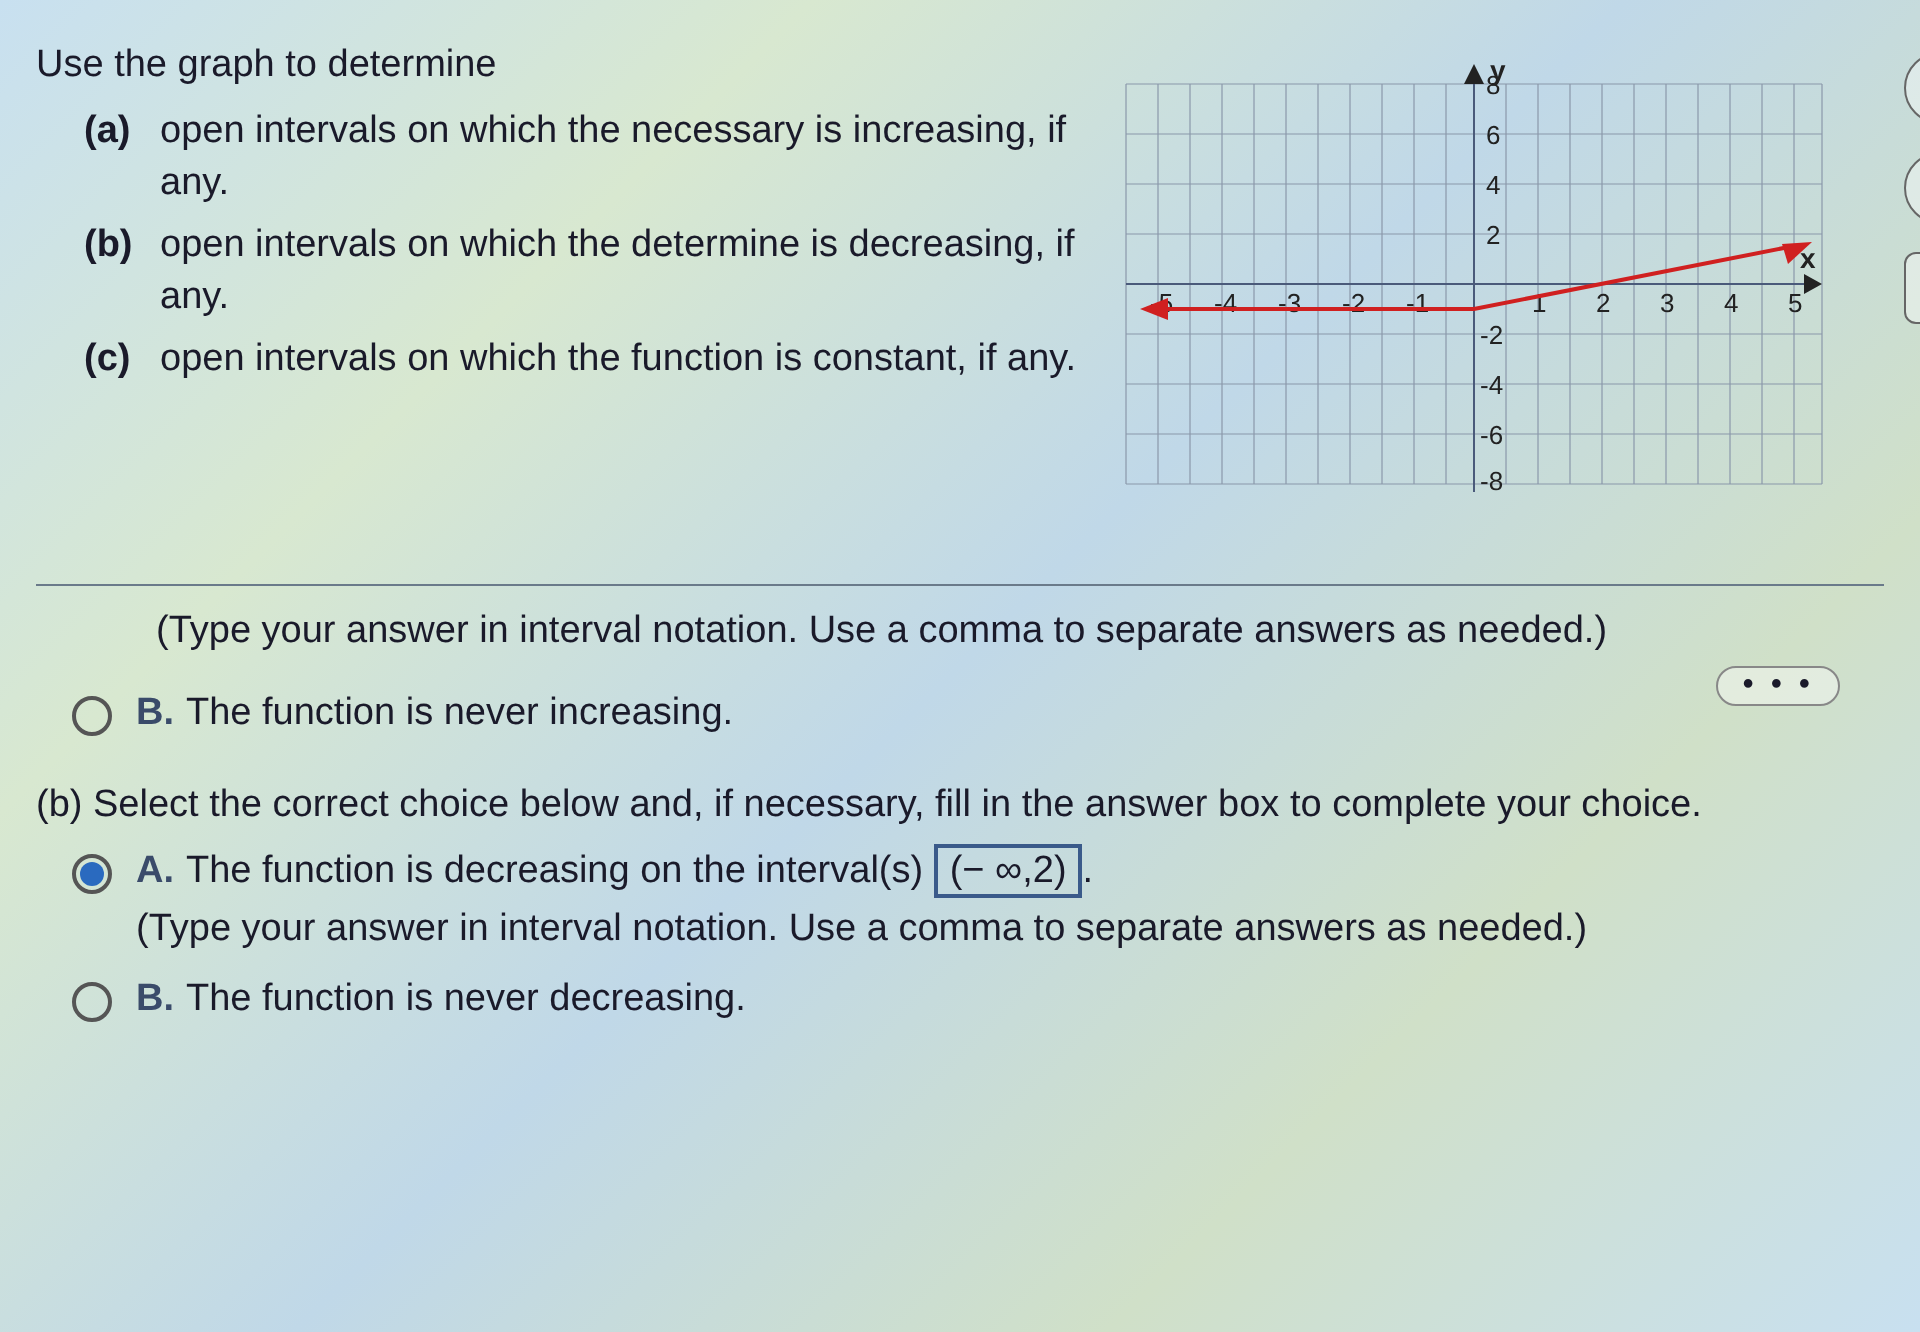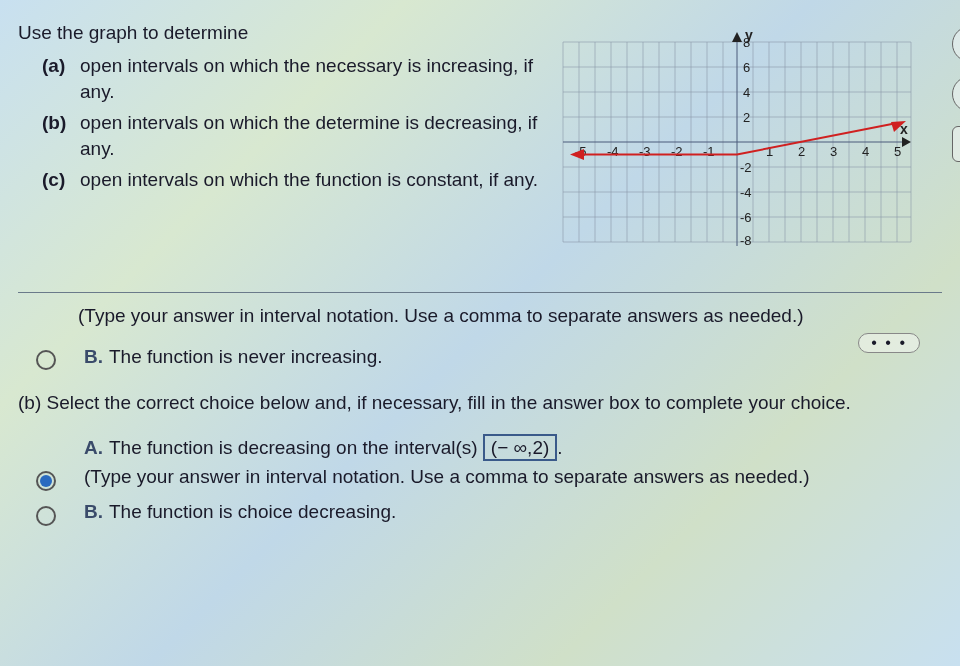--- a/index.html
+++ b/index.html
@@ -12,27 +12,27 @@
 .q-label{font-weight:bold;min-width:28px}
 .graph-area{position:relative;width:380px;margin-top:12px}
 .graph{position:relative;width:350px;height:220px}
 .tools{position:absolute;right:-46px;top:-6px;display:flex;flex-direction:column;gap:14px}
 .tool{width:34px;height:34px;border:1.5px solid #666;border-radius:50%;display:flex;align-items:center;justify-content:center;background:rgba(255,255,255,0.4)}
 .tool.sq{border-radius:6px}
 hr.sep{border:none;border-top:1.5px solid #6a7a8a;margin:40px 0 10px}
 .ellipsis{position:absolute;right:40px;top:333px}
 .ellipsis-btn{border:1.5px solid #888;border-radius:14px;padding:1px 12px;background:rgba(255,255,255,0.4);letter-spacing:2px;line-height:1;font-size:16px}
 .indent{padding-left:60px;margin-bottom:14px}
-.choice{display:flex;align-items:flex-end;gap:28px;margin:0 0 8px 18px}
+.choice{display:flex;align-items:flex-start;gap:12px;margin:0 0 8px 18px}
 .radio{width:16px;height:16px;border:2px solid #555;border-radius:50%;margin-top:4px;flex-shrink:0;position:relative}
 .radio.selected::after{content:"";position:absolute;inset:2px;background:#2a6abf;border-radius:50%}
 .choice-body{flex:1}
 .choice-label{font-weight:bold;color:#3a4b6a;margin-right:6px}
 .answer-box{border:2px solid #3a5a8a;padding:1px 6px;white-space:nowrap}
-.part-b-prompt{margin:20px 0 18px}
+.part-b-prompt{margin:20px 0 6px}
 .sub{padding-left:58px;margin-top:3px}
 svg{display:block}
 .axis-lbl{font-size:14px;fill:#222;font-weight:bold}
 .tick-lbl{font-size:13px;fill:#222}
 .grid-l{stroke:#4a5a7a;stroke-width:1}
 .grid-m{stroke:#8a98aa;stroke-width:0.6}
 .func{stroke:#d02020;stroke-width:2;fill:none}
 .arrow{fill:#222}
 .arrow-r{fill:#d02020}
 </style>
@@ -167,16 +167,16 @@
       <div>
         <span class="choice-label">A.</span><span>The function is decreasing on the interval(s) </span><span class="answer-box">(− ∞,2)</span><span>.</span>
       </div>
       <div class="sub" style="padding-left:0">(Type your answer in interval notation. Use a comma to separate answers as needed.)</div>
     </div>
   </div>
 
   <div class="choice">
     <div class="radio"></div>
     <div class="choice-body">
-      <span class="choice-label">B.</span><span>The function is choice decreasing.</span>
+      <span class="choice-label">B.</span><span>The function is never decreasing.</span>
     </div>
   </div>
 </div>
 
 </body></html>

